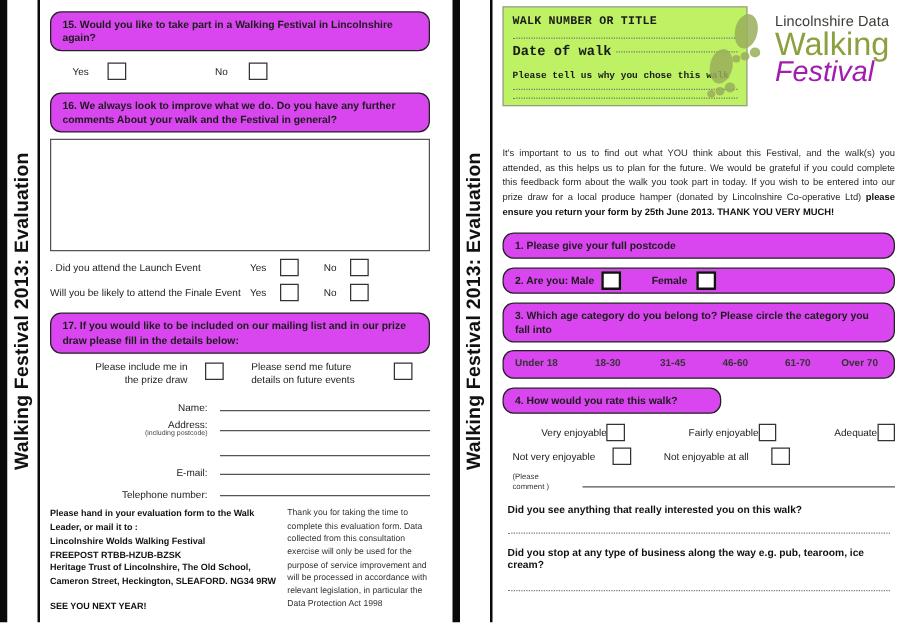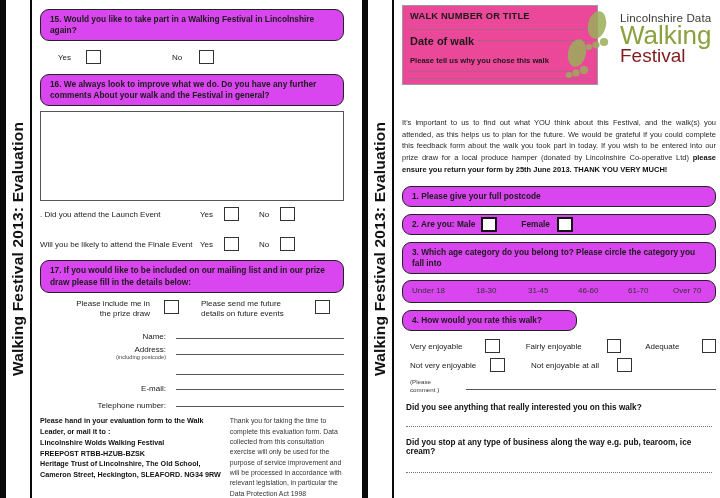--- a/index.html
+++ b/index.html
@@ -64,21 +64,21 @@
   
   .qbox {
     border: 1.4px solid #222;
     border-radius: 9px;
     padding: 4px 8px 4px 9px;
     font-size: 8.3px;
     font-weight: bold;
     line-height: 1.34;
     background:#d946ef;
   }
-  .qbox.plain { font-weight: normal; font-size: 8.1px; }
+  .qbox.plain { font-weight: bold; font-size: 8.1px; }
 
   
   .cb {
     display: inline-block;
     width: 15px; height: 14px;
     border: 1.3px solid #333;
     background: #fff;
     vertical-align: middle;
   }
   .cb.bold { border-width: 2px; border-color:#111; width:16px; height:15px;}
@@ -100,30 +100,31 @@
 
   
   .foot-bold { font-size: 7.2px; font-weight: bold; line-height: 1.5; color:#111; }
   .foot-norm { font-size: 6.9px; font-weight: normal; line-height: 1.5; color:#333; }
 
   
   .walkcard {
     border: 1.2px solid #9a9a9a;
     padding: 5px 7px 4px 7px;
     width: 196px;
-    background:#ec4899;
+    background:#bef264;
+    font-family:Liberation Mono, monospace;
   }
   .walkcard .t1 { font-size: 9.3px; font-weight: bold; letter-spacing: .2px; }
 
   
   .logo { position: absolute; right: 2px; top: 4px; width: 150px; height: 82px; }
   .logo-text { position: absolute; left: 56px; top: 2px; }
   .logo-l1 { font-size: 11.6px; color:#3b3b36; letter-spacing:.1px; font-family:"Liberation Sans",sans-serif;}
   .logo-l2 { font-size: 26px; color:#8ba03e; line-height: .96; margin-top:-1px;}
-  .logo-l3 { font-size: 19px; color:#7f1d1d; line-height: 1; margin-top:-2px;}
+  .logo-l3 { font-size: 23px; color:#a21caf; line-height: 1; margin-top:-2px;font-style:italic;}
 
   .intro { font-size: 7.5px; line-height: 1.55; text-align: justify; color:#2a2a2a; }
   .intro b { font-weight: bold; color:#111; }
 
   .agerow { font-size: 8px; display:flex; color:#333; }
   .agerow > span { }
 
   .hr-note { font-size: 6.2px; line-height:1.25; color:#333; }
 </style>
 </head>
@@ -154,21 +155,21 @@
       </div>
       <div class="bigbox" style="margin-top:5px;"></div>
 
       <div class="row" style="margin-top:6px;">
         <span class="lbl" style="width:160px;">. Did you attend the Launch Event</span>
         <span class="lbl">Yes</span>
         <span class="cb" style="margin-left:11px;"></span>
         <span class="lbl" style="margin-left:20px;">No</span>
         <span class="cb" style="margin-left:11px;"></span>
       </div>
-      <div class="row" style="margin-top:16px;">
+      <div class="row" style="margin-top:6px;">
         <span class="lbl" style="width:160px;">Will you be likely to attend the Finale Event</span>
         <span class="lbl">Yes</span>
         <span class="cb" style="margin-left:11px;"></span>
         <span class="lbl" style="margin-left:20px;">No</span>
         <span class="cb" style="margin-left:11px;"></span>
       </div>
 
       <div class="qbox" style="margin-top:9px;">
         <span>17. If you would like to be included on our mailing list and in our prize draw please fill in the details below:</span>
       </div>
@@ -213,20 +214,21 @@
       </div>
 
       <div class="row" style="margin-top:6px; align-items:flex-start;">
         <div style="width:190px;">
           <div class="foot-bold">Please hand in your evaluation form to the Walk</div>
           <div class="foot-bold">Leader, or mail it to :</div>
           <div class="foot-bold">Lincolnshire Wolds Walking Festival</div>
           <div class="foot-bold">FREEPOST RTBB-HZUB-BZSK</div>
           <div class="foot-bold">Heritage Trust of Lincolnshire, The Old School,</div>
           <div class="foot-bold">Cameron Street, Heckington, SLEAFORD. NG34 9RW</div>
+          <div class="foot-bold" style="margin-top:9px;">SEE YOU NEXT YEAR!</div>
         </div>
         <div class="foot-norm" style="width:118px; margin-left:6px;">Thank you for taking the time to complete this evaluation form. Data collected from this consultation exercise will only be used for the purpose of service improvement and will be processed in accordance with relevant legislation, in particular the Data Protection Act 1998</div>
       </div>
 
     </div>
   </div>
 
   <div class="panel panel-right">
     <div class="spine spine-right"></div>
     <div class="vstrip">
@@ -297,21 +299,21 @@
           <span style="width:50px;">46-60</span>
           <span style="width:45px;">61-70</span>
           <span>Over 70</span>
         </div>
       </div>
 
       <div class="qbox" style="margin-top:7px; width:175px;">
         <span>4. How would you rate this walk?</span>
       </div>
 
-      <div class="row" style="margin-top:8px; margin-left:8px;">
+      <div class="row" style="margin-top:8px; margin-left:8px;text-align:right;">
         <span class="lbl" style="width:80px;">Very enjoyable</span>
         <span class="cb"></span>
         <span class="lbl" style="width:86px; margin-left:26px;">Fairly enjoyable</span>
         <span class="cb"></span>
         <span class="lbl" style="width:60px; margin-left:24px;">Adequate</span>
         <span class="cb"></span>
       </div>
       <div class="row" style="margin-top:5px; margin-left:8px;">
         <span class="lbl" style="width:80px;">Not very enjoyable</span>
         <span class="cb"></span>

